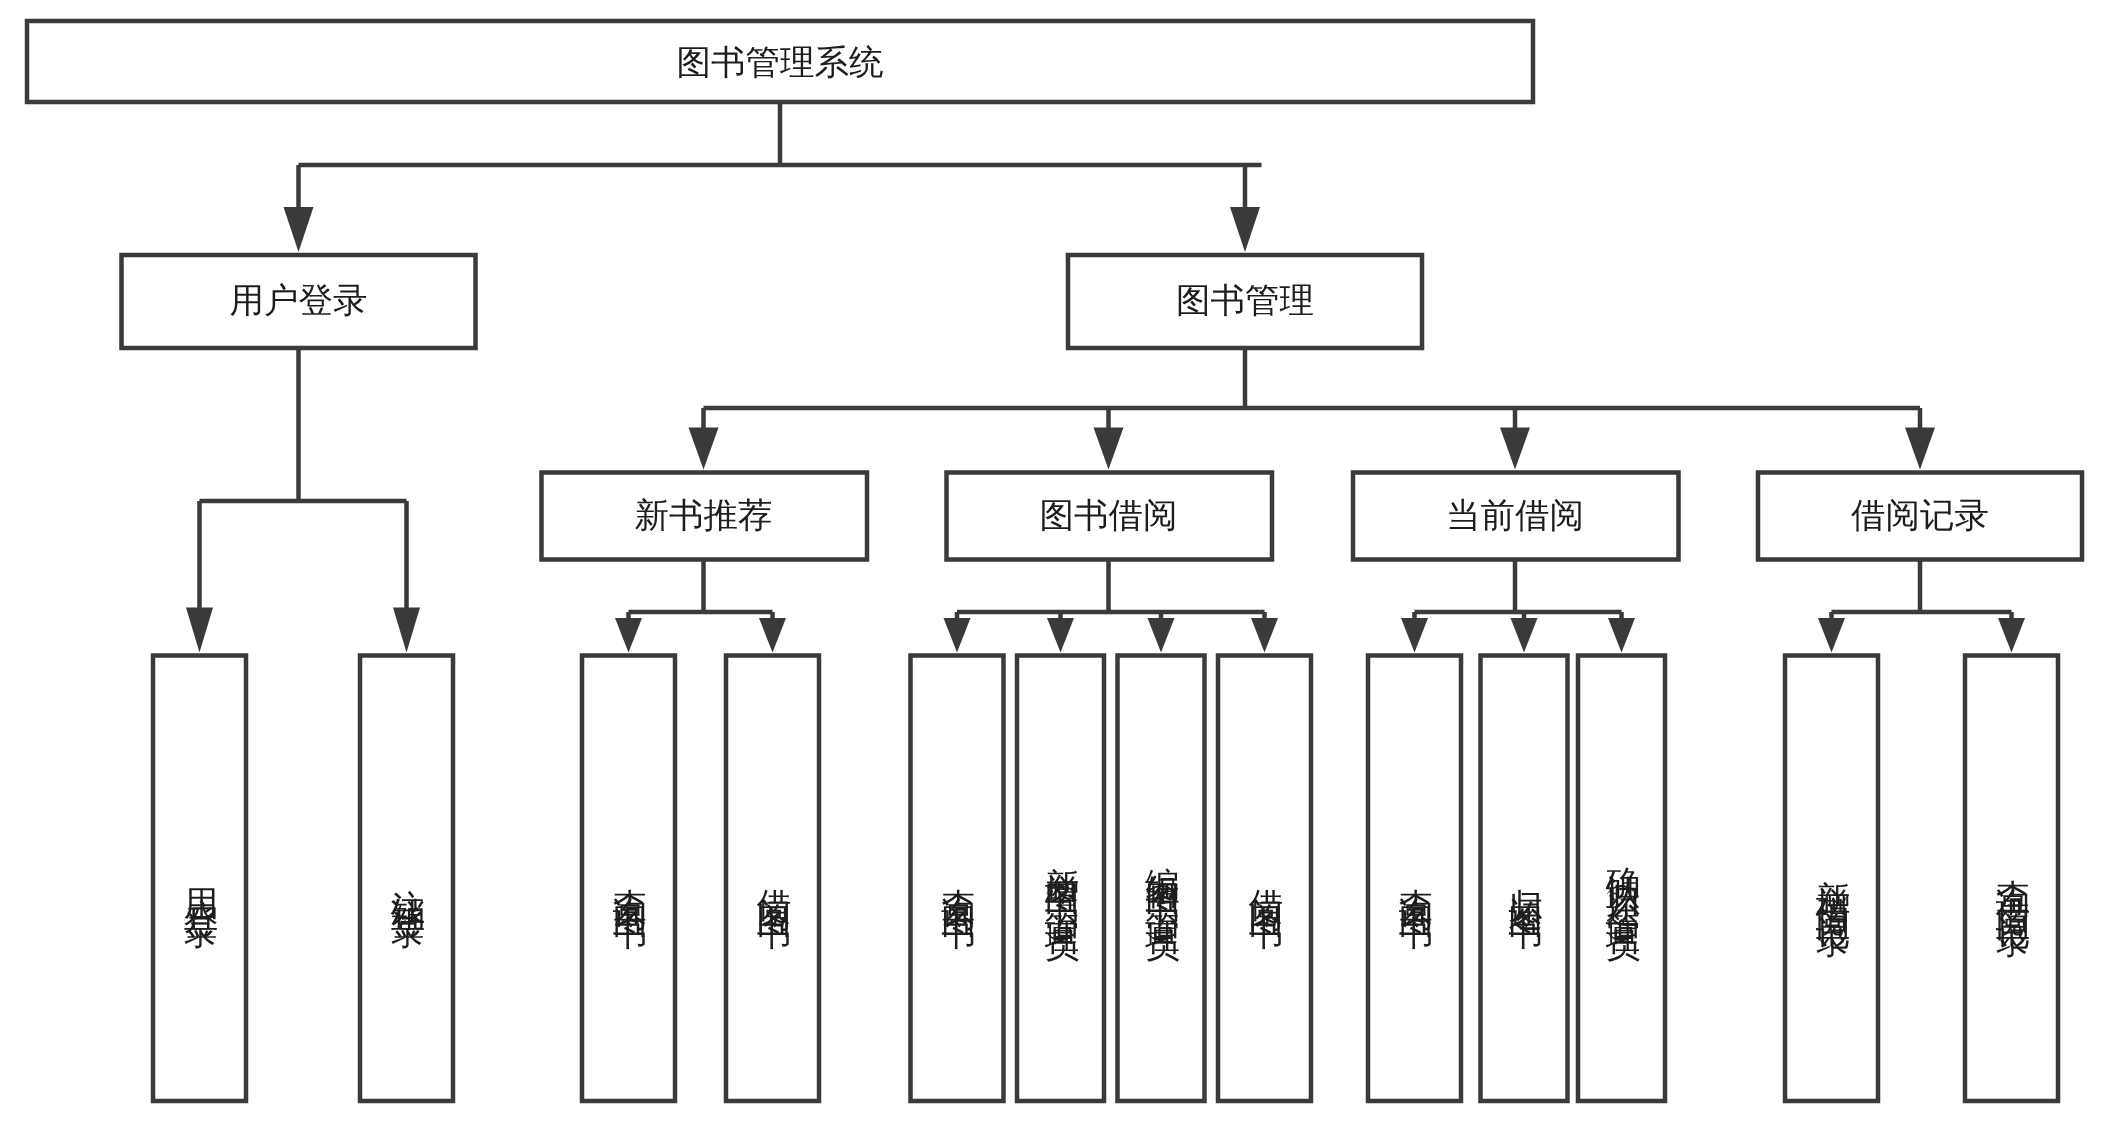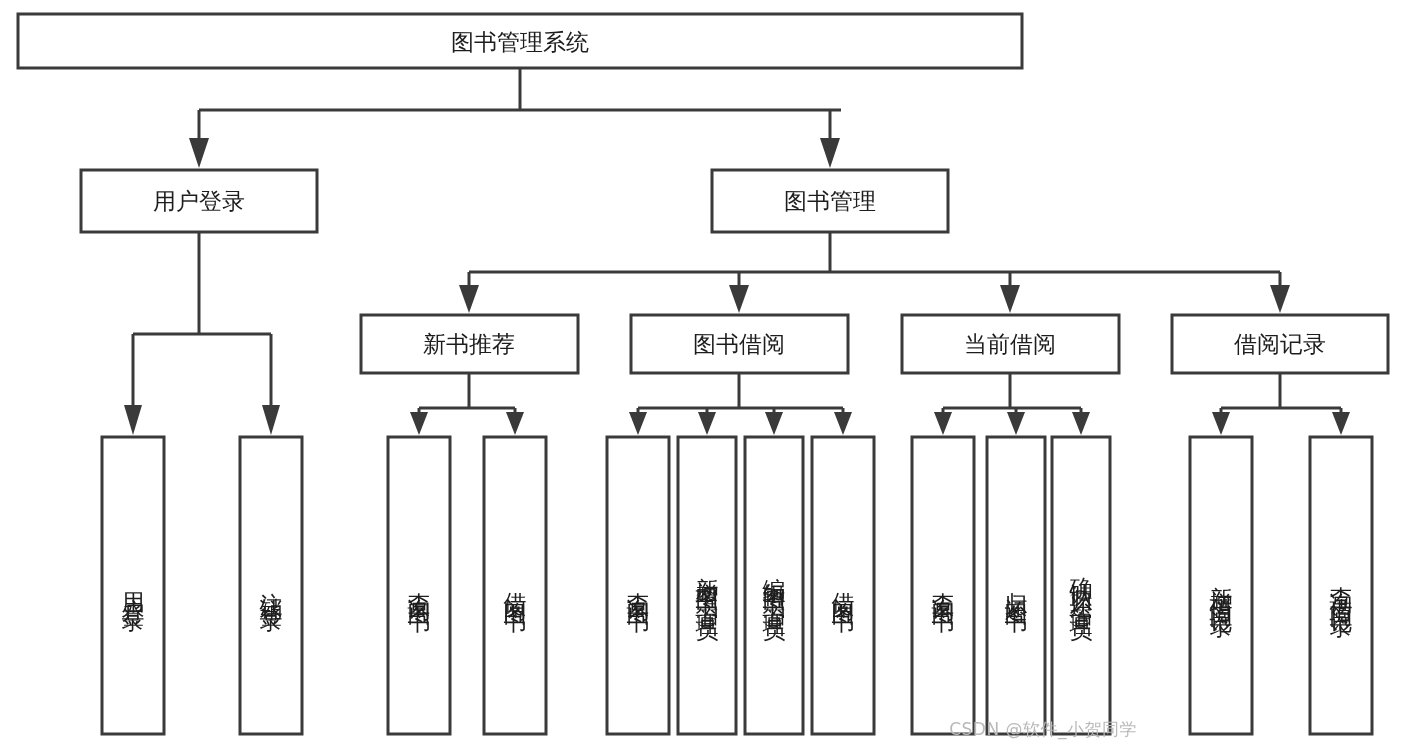--- a/index.html
+++ b/index.html
@@ -207,15 +207,14 @@
   <div class="leaf-label" style="left:607px; top:437px; width:62px; height:297px;">查询图书</div>
   <div class="leaf-label" style="left:678px; top:437px; width:58px; height:297px;">新增图书（管理员）</div>
   <div class="leaf-label" style="left:745px; top:437px; width:58px; height:297px;">编辑图书（管理员）</div>
   <div class="leaf-label" style="left:812px; top:437px; width:62px; height:297px;">借阅图书</div>
   <div class="leaf-label" style="left:912px; top:437px; width:62px; height:297px;">查询图书</div>
   <div class="leaf-label" style="left:987px; top:437px; width:58px; height:297px;">归还图书</div>
   <div class="leaf-label" style="left:1052px; top:437px; width:58px; height:297px;">确认归还（管理员）</div>
   <div class="leaf-label" style="left:1190px; top:437px; width:62px; height:297px;">新增借阅记录</div>
   <div class="leaf-label" style="left:1310px; top:437px; width:62px; height:297px;">查询借阅记录</div>
 
-  <div class="watermark">CSDN @软件_小贺同学</div>
 
 </div>
 
 </body></html>

